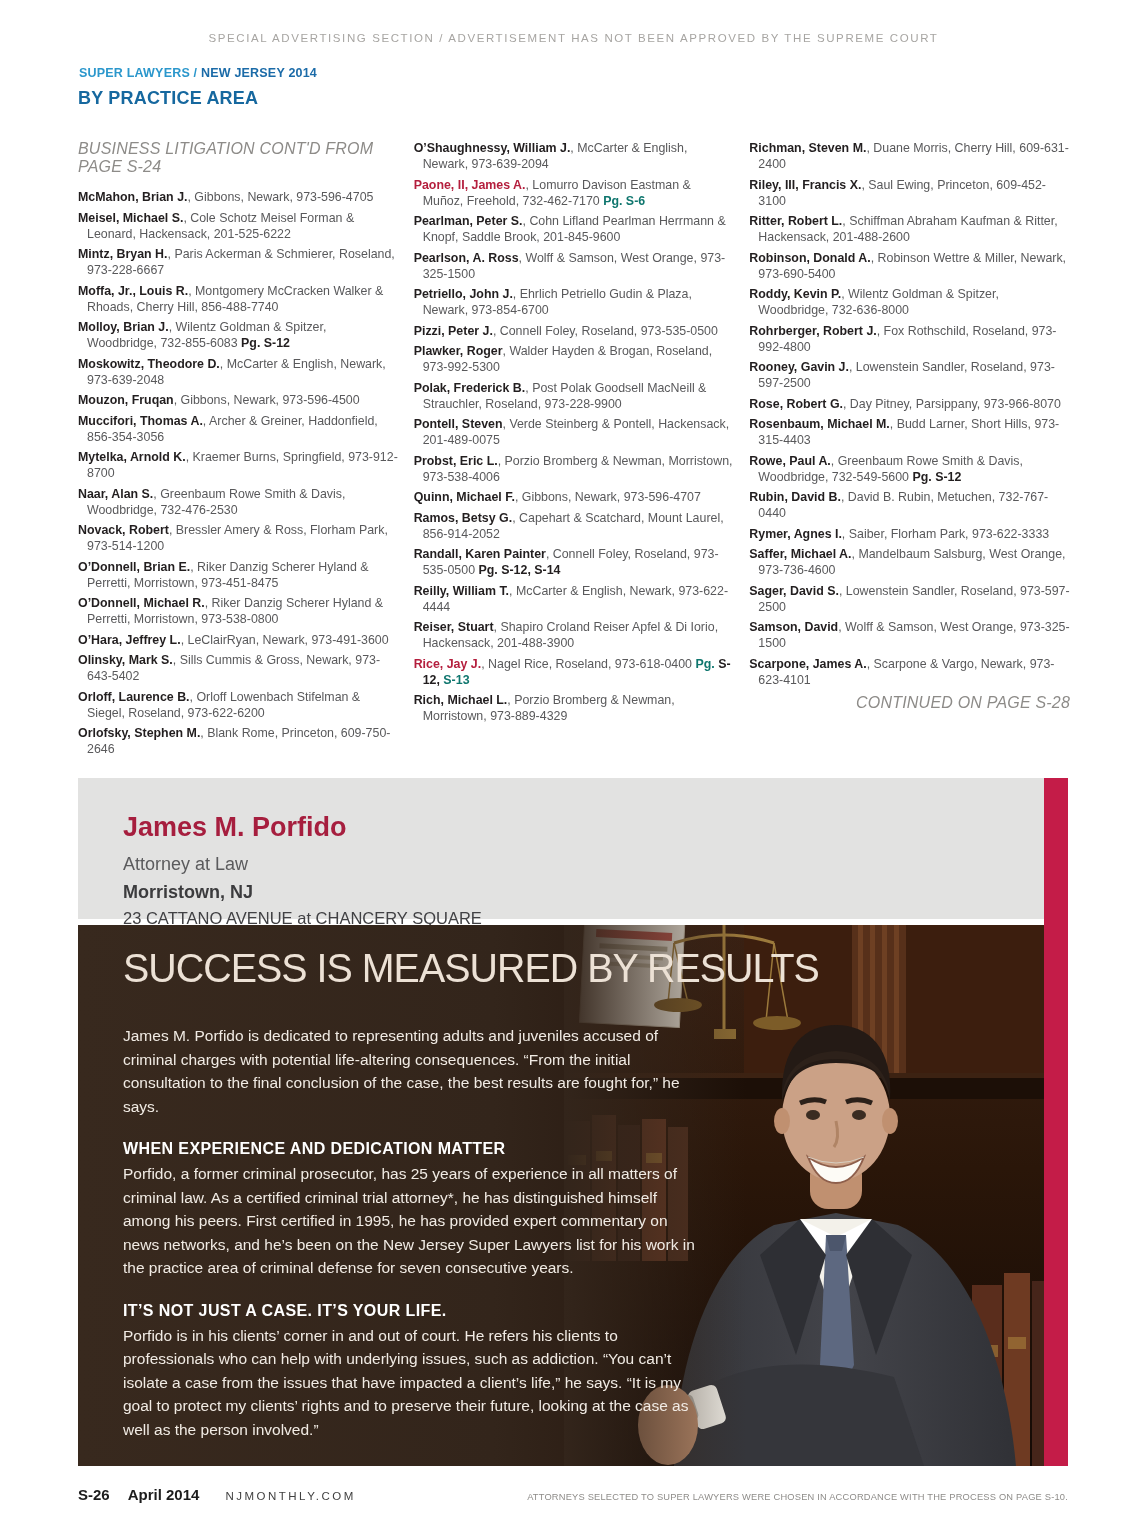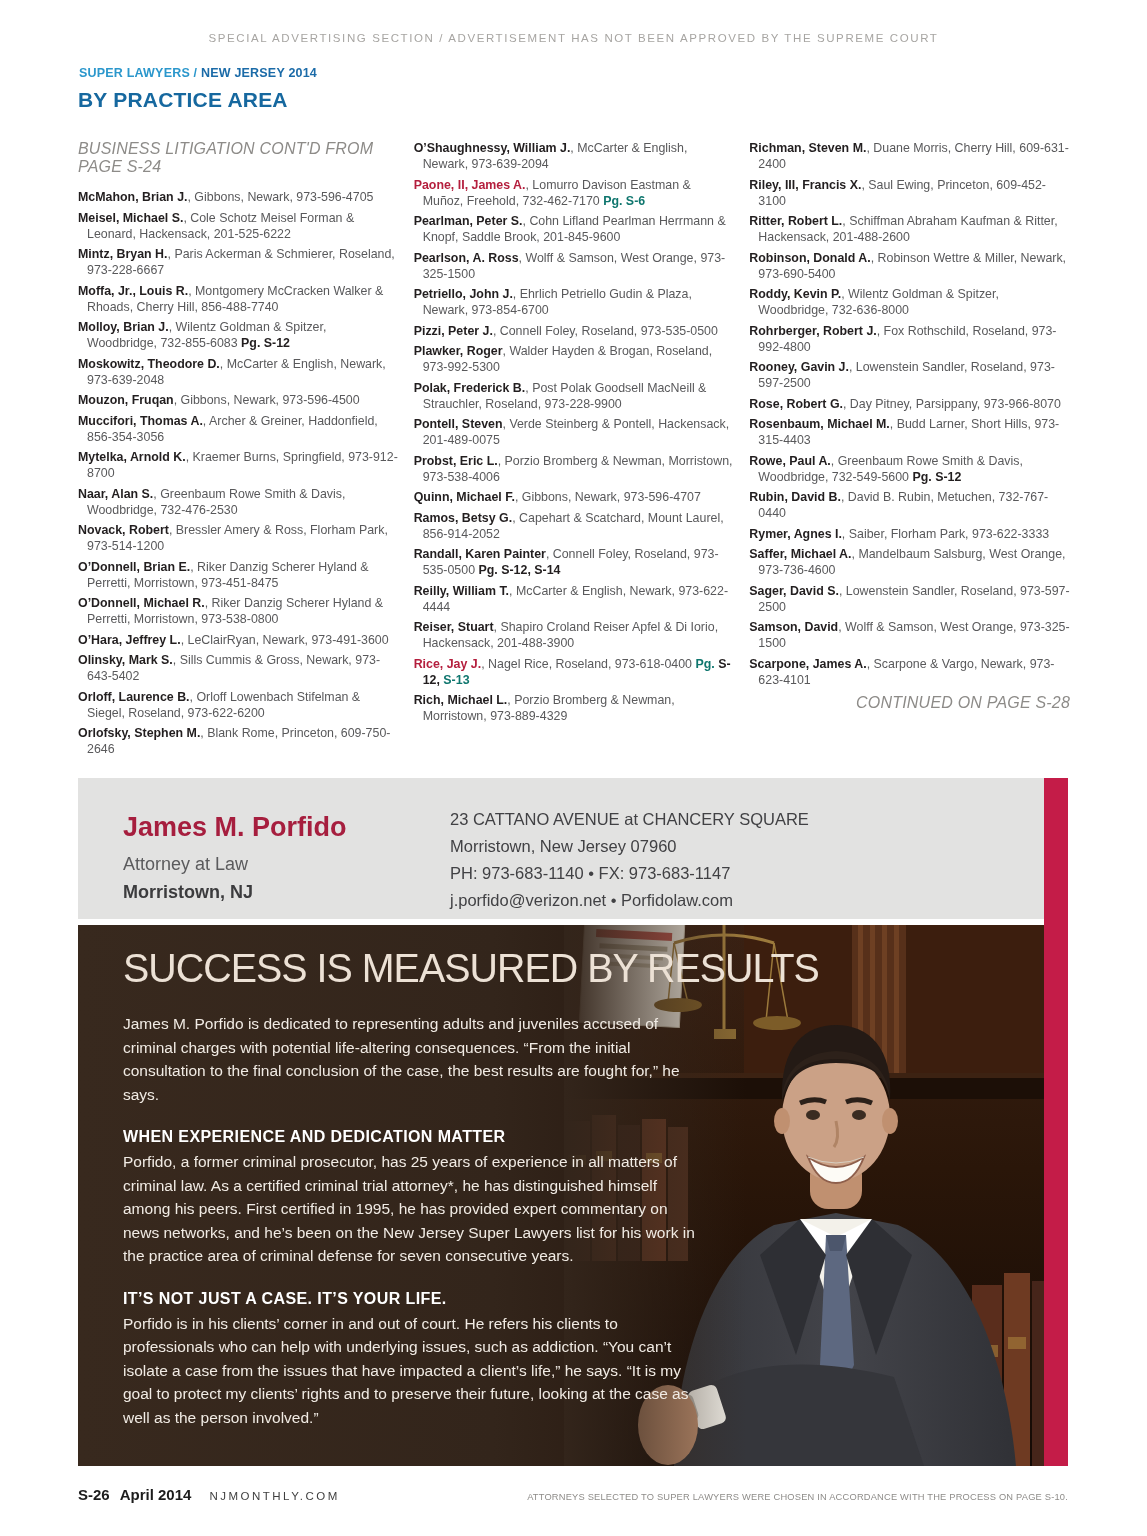--- a/index.html
+++ b/index.html
@@ -5,60 +5,60 @@
   * { margin:0; padding:0; box-sizing:border-box; }
   body { background:#888; font-family:"Liberation Sans", sans-serif; }
   .page { position:relative; width:1147px; height:1536px; background:#ffffff; overflow:hidden; margin:0 auto; }
 
   
   .disclaimer { position:absolute; top:32px; left:0; right:0; text-align:center;
     font-size:11.5px; letter-spacing:1.6px; color:#a7a5a2; }
   .brand { position:absolute; top:66px; left:79px; font-size:12.5px; font-weight:bold; letter-spacing:.2px; }
   .brand-light { color:#2b97cc; }
   .brand-dark  { color:#1b6ba8; }
-  .section-title { position:absolute; top:88px; left:78px; font-size:21px; font-weight:bold; color:#16689f; letter-spacing:.2px; }
+  .section-title { position:absolute; top:88px; left:78px; font-size:18px; font-weight:bold; color:#16689f; letter-spacing:.2px; }
 
   
   .directory { position:absolute; top:140px; left:78px; width:992px; display:flex; gap:15px; }
   .col { width:324px; }
   .note { font-size:16px; font-style:italic; color:#8d8b88; margin-bottom:13px; letter-spacing:.2px; }
   .note.right { text-align:right; margin-top:6px; margin-bottom:0; }
   .entry { font-size:12.4px; line-height:16px; margin-bottom:4.5px; color:#59595b;
     padding-left:9px; text-indent:-9px; }
   .e-name { font-weight:bold; color:#221e1f; }
   .e-name.red { color:#b41e3d; }
   .e-pg { font-weight:bold; color:#221e1f; }
   .e-pg.red { color:#0f766e; }
 
   
   .ad { position:absolute; top:778px; left:78px; width:990px; height:688px; }
   .red-bar { position:absolute; top:0; right:0; bottom:0; width:24px; background:#c41c48; }
   .ad-band { position:absolute; top:0; left:0; right:0; height:141px; background:#e2e2e1;
-    display:flex; padding:26px 0 0 45px; }
+    display:flex; padding:26px 0 0 45px;flex-direction:column; }
   .ad-band-left { width:327px; }
   .ad-name { font-size:27px; font-weight:bold; color:#a61e3e; margin-top:8px; }
   .ad-title { font-size:18px; color:#5b5b5d; margin-top:11px; }
   .ad-loc { font-size:18px; font-weight:bold; color:#3c3c3e; margin-top:7px; }
   .ad-band-right { font-size:16.5px; color:#414144; line-height:27px; padding-top:2px; }
 
   .ad-dark { position:absolute; top:147px; left:0; right:0; bottom:0;
     background:linear-gradient(90deg,#38291e 0%, #33251b 42%, #27180f 62%, #1c1009 100%); }
   .photo { position:absolute; top:0; right:24px; width:480px; height:541px; }
   .ad-copy { position:relative; z-index:2; padding:20px 0 0 45px; width:640px; }
   .ad-headline { font-size:41px; letter-spacing:-1px; color:#ece1d5; transform:scaleX(.96);
     transform-origin:left; white-space:nowrap; font-weight:normal; }
-  .ad-copy p { font-size:15.5px; line-height:23.5px; color:#f1ebe4; margin-top:20px; width:575px; }
+  .ad-copy p { font-size:15.5px; line-height:23.5px; color:#f1ebe4; margin-top:32px; width:575px; }
   .ad-h2 { font-size:16px; font-weight:bold; color:#ffffff; letter-spacing:.4px; margin-top:22px; }
   .ad-h2 + p { margin-top:4px; }
   .ad-foot { font-size:13px; color:#e9e2da; margin-top:22px; }
 
   
   .footer { position:absolute; left:78px; top:1486px; width:990px; display:flex;
     justify-content:space-between; align-items:baseline; }
-  .footer-left { display:flex; align-items:baseline; gap:10px; }
+  .footer-left { display:flex; align-items:baseline; gap:18px; }
   .f-page { font-size:15px; font-weight:bold; color:#1c1c1c; }
   .f-date { font-size:15px; font-weight:bold; color:#1c1c1c; }
   .f-site { font-size:11.5px; letter-spacing:2.5px; color:#3f3f3f; margin-left:8px; }
   .f-note { font-size:9.3px; color:#8e8c89; letter-spacing:.2px; }
 </style>
 </head>
 <body>
 
 <div class="page">
 

